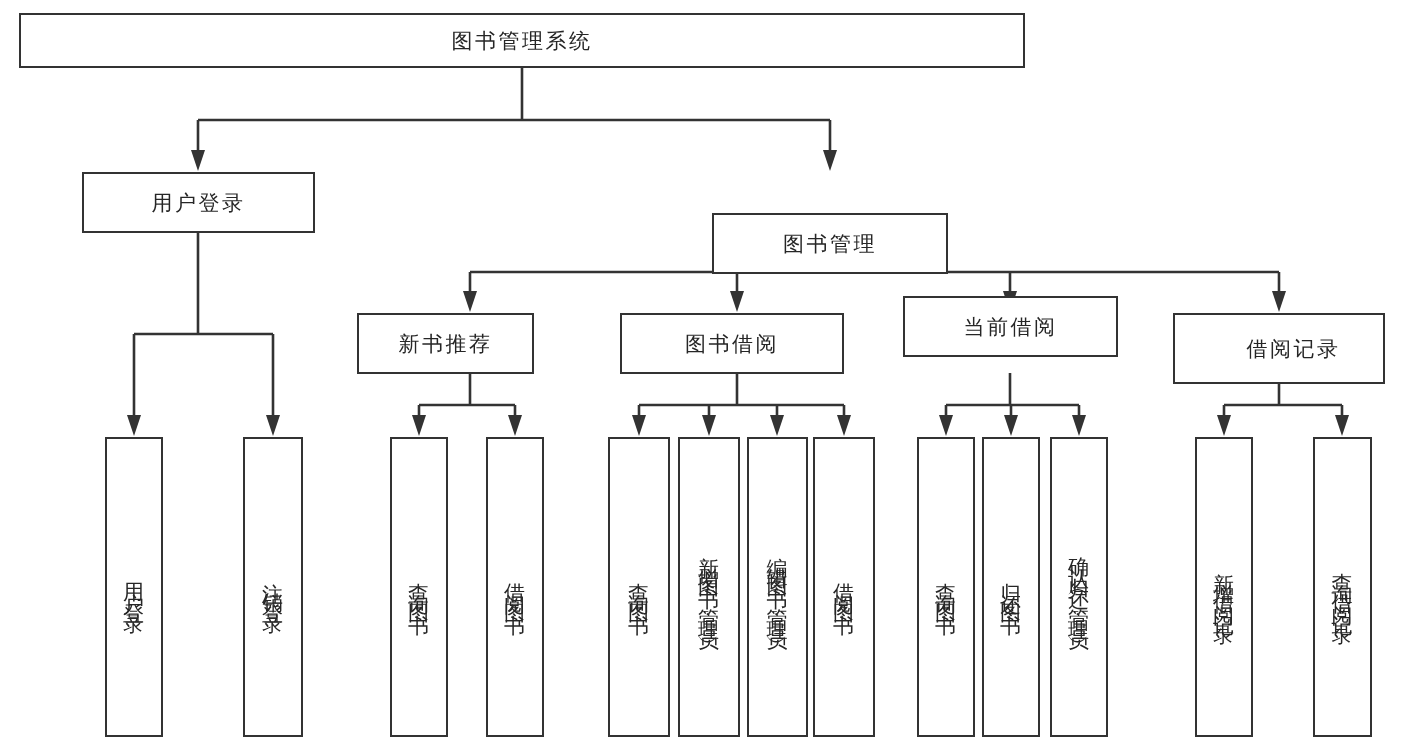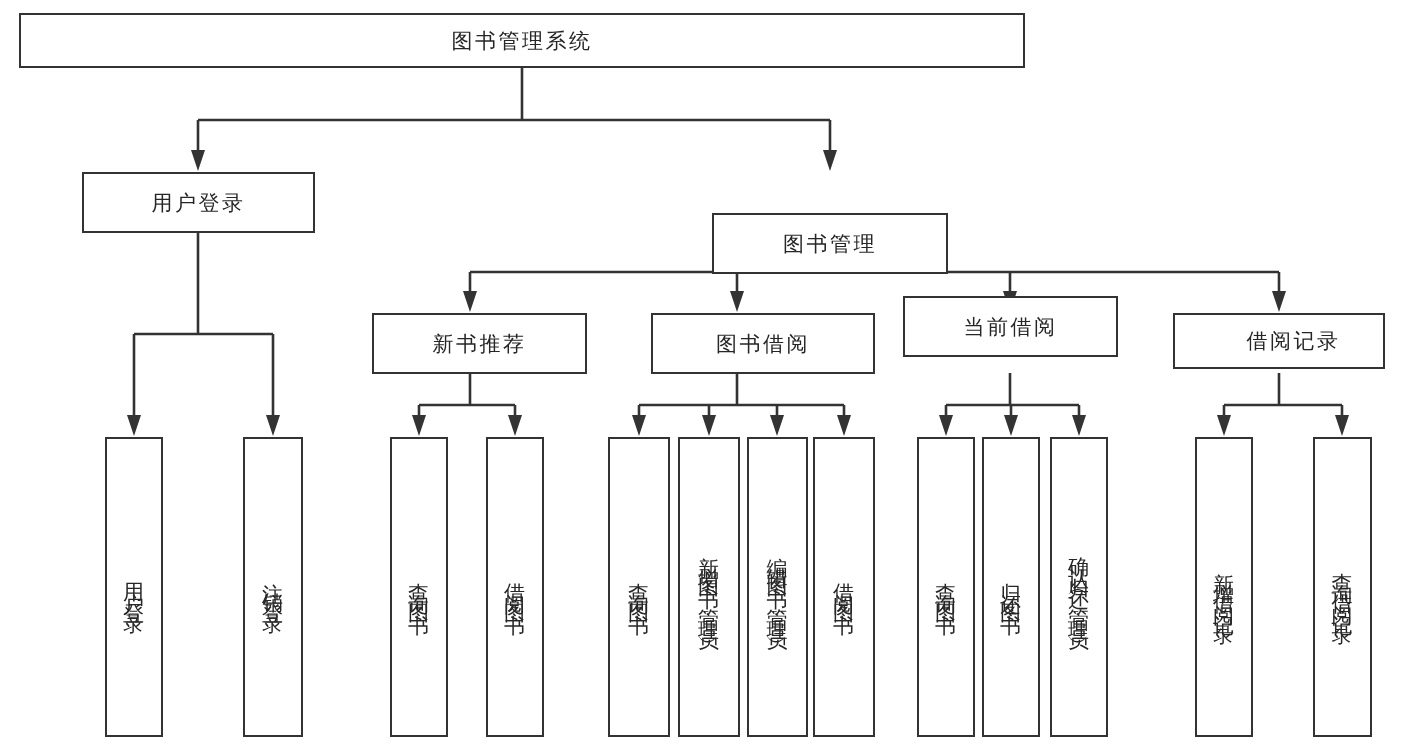--- a/index.html
+++ b/index.html
@@ -90,30 +90,30 @@
     <span>图书管理系统</span>
   </div>
 
   <div class="box" style="left:82px;top:172px;width:233px;height:61px;">
     <span>用户登录</span>
   </div>
   <div class="box" style="left:712px;top:172px;width:236px;height:61px;margin-top:41px;">
     <span>图书管理</span>
   </div>
 
-  <div class="box" style="left:372px;top:313px;width:215px;height:61px;">
+  <div class="box" style="left:357px;top:313px;width:177px;height:61px;">
     <span>新书推荐</span>
   </div>
-  <div class="box" style="left:651px;top:313px;width:224px;height:61px;">
+  <div class="box" style="left:620px;top:313px;width:224px;height:61px;">
     <span>图书借阅</span>
   </div>
   <div class="box" style="left:903px;top:296px;width:215px;height:61px;">
     <span>当前借阅</span>
   </div>
-  <div class="box" style="left:1173px;top:313px;width:212px;height:56px;padding-left:29px;">
+  <div class="box" style="left:1173px;top:313px;width:212px;height:71px;padding-left:29px;">
     <span>借阅记录</span>
   </div>
 
   <div class="box leaf" style="left:105px;width:58px;">
     <span>用户登录</span>
   </div>
   <div class="box leaf" style="left:243px;width:60px;">
     <span>注销登录</span>
   </div>
 

